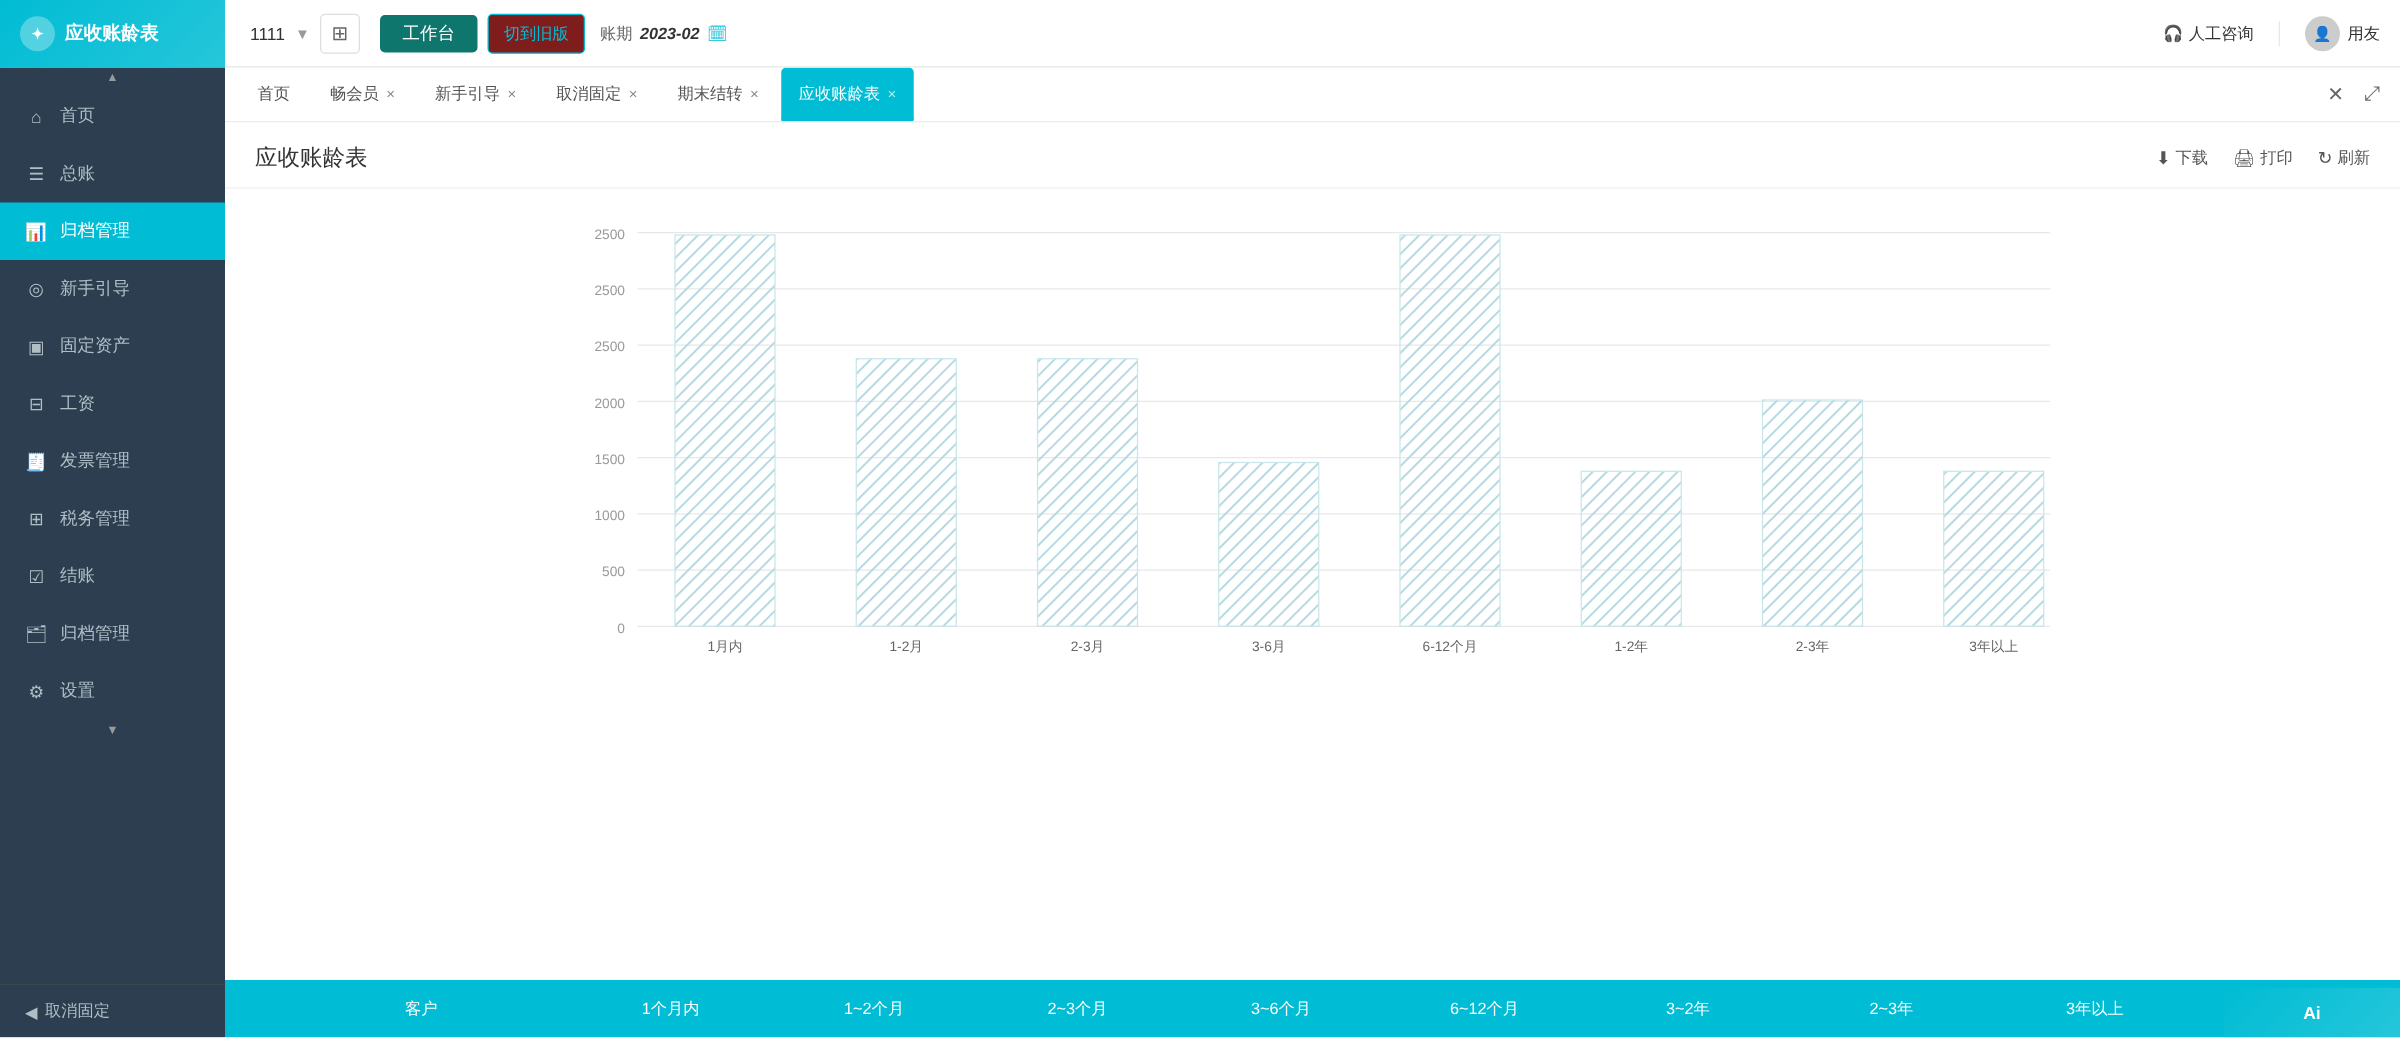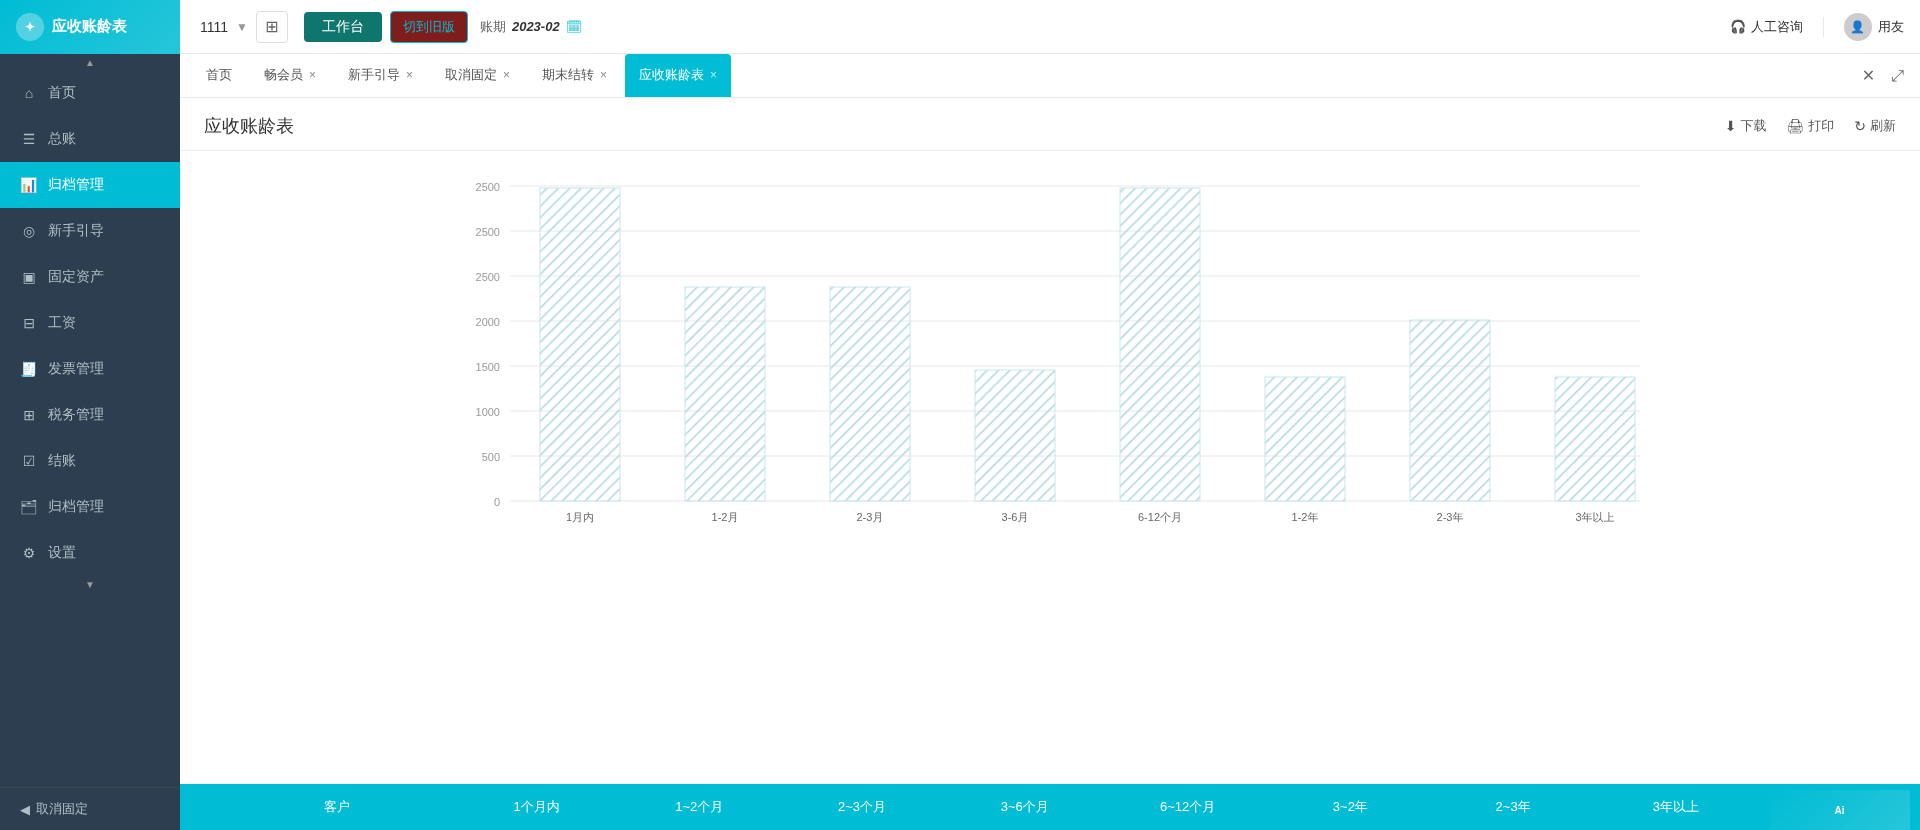--- a/index.html
+++ b/index.html
@@ -315,29 +315,29 @@
     }
     .table-col:first-child {
       flex: 1.5;
       padding-left: 47px;
     }
 
     
     .ai-badge {
       position: fixed;
       bottom: 0;
-      right: 10px;
+      right: 0;
       width: 141px;
       height: 40px;
       background: linear-gradient(135deg, #00bcd4, #26c6da);
       display: flex;
       align-items: center;
       justify-content: center;
       color: #fff;
-      font-size: 10px;
+      font-size: 14px;
       font-weight: bold;
       border-radius: 4px 0 0 0;
     }
   </style>
 </head>
 <body>
 
 <div class="top-header">
   <div class="logo-area">
     <div class="logo-icon">✦</div>

